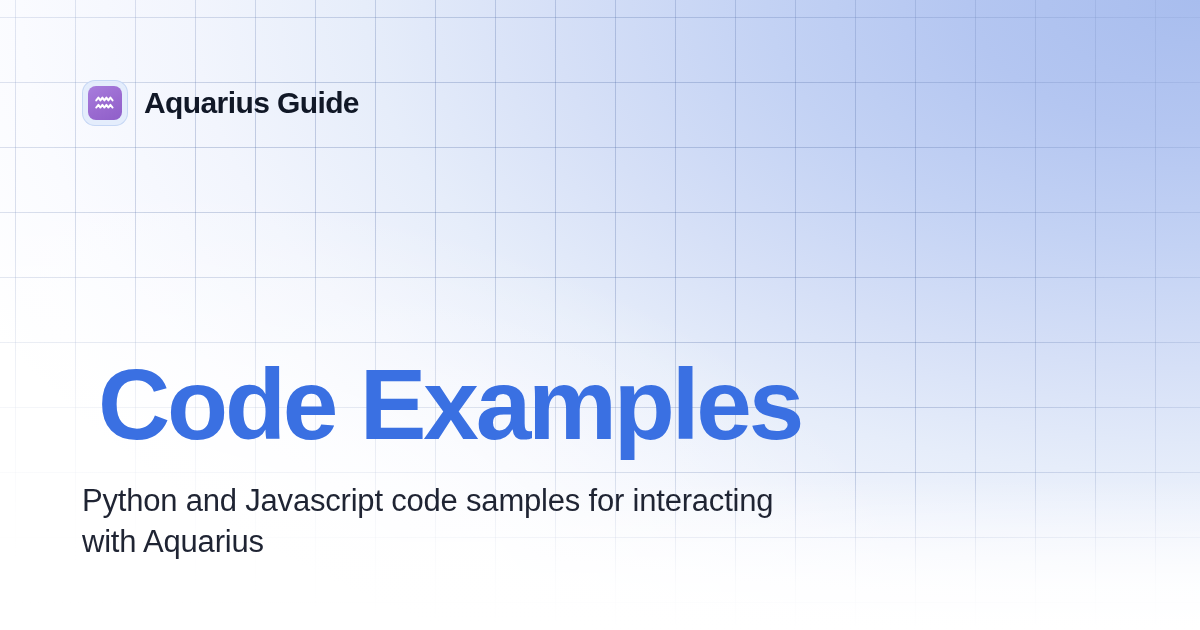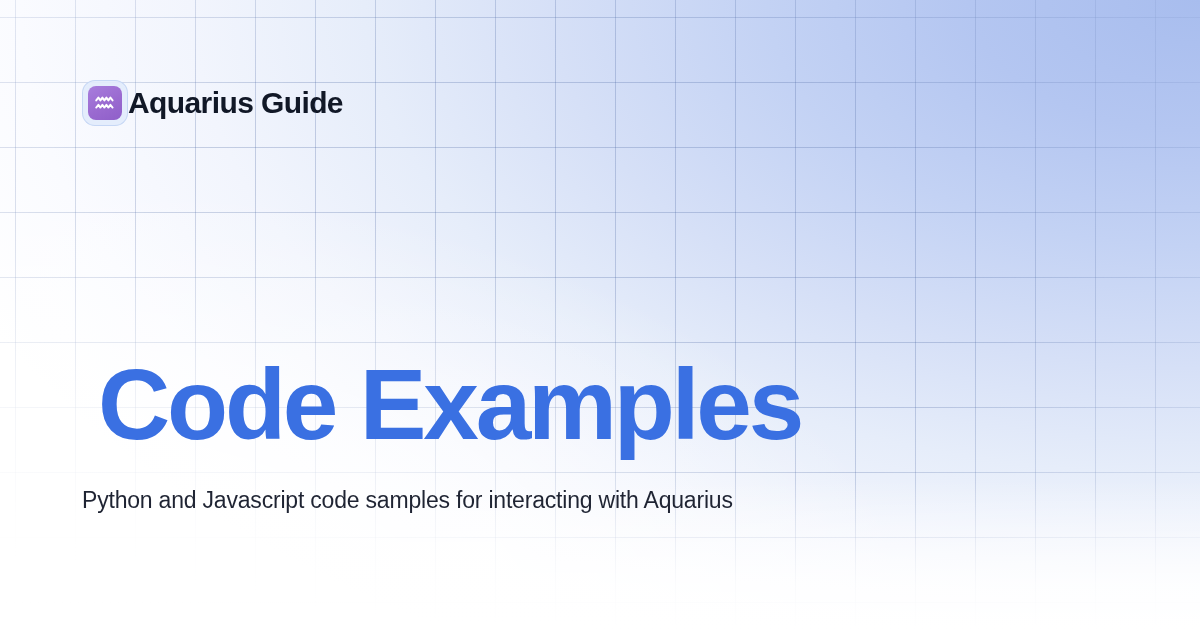--- a/index.html
+++ b/index.html
@@ -81,20 +81,21 @@
     inset: 0;
   }
 
   
   .brand {
     position: absolute;
     left: 82px;
     top: 80px;
     display: flex;
     align-items: center;
+    gap: 16px;
   }
 
   .logo-frame {
     width: 46px;
     height: 46px;
     border-radius: 13px;
     background: rgba(226,236,252,0.92);
     border: 1px solid rgba(196,214,244,0.95);
     display: flex;
     align-items: center;
@@ -138,21 +139,21 @@
     font-size: 100px;
     font-weight: 700;
     letter-spacing: -3.2px;
     line-height: 1.0;
     color: #3a70e2;
     white-space: nowrap;
   }
 
   .subheadline {
     margin: 26px 0 0 0;
-    font-size: 23px;
+    font-size: 31px;
     font-weight: 400;
     line-height: 41px;
     letter-spacing: -0.2px;
     color: #1f2433;
     max-width: 700px;
   }
 </style>
 </head>
 <body>
 

